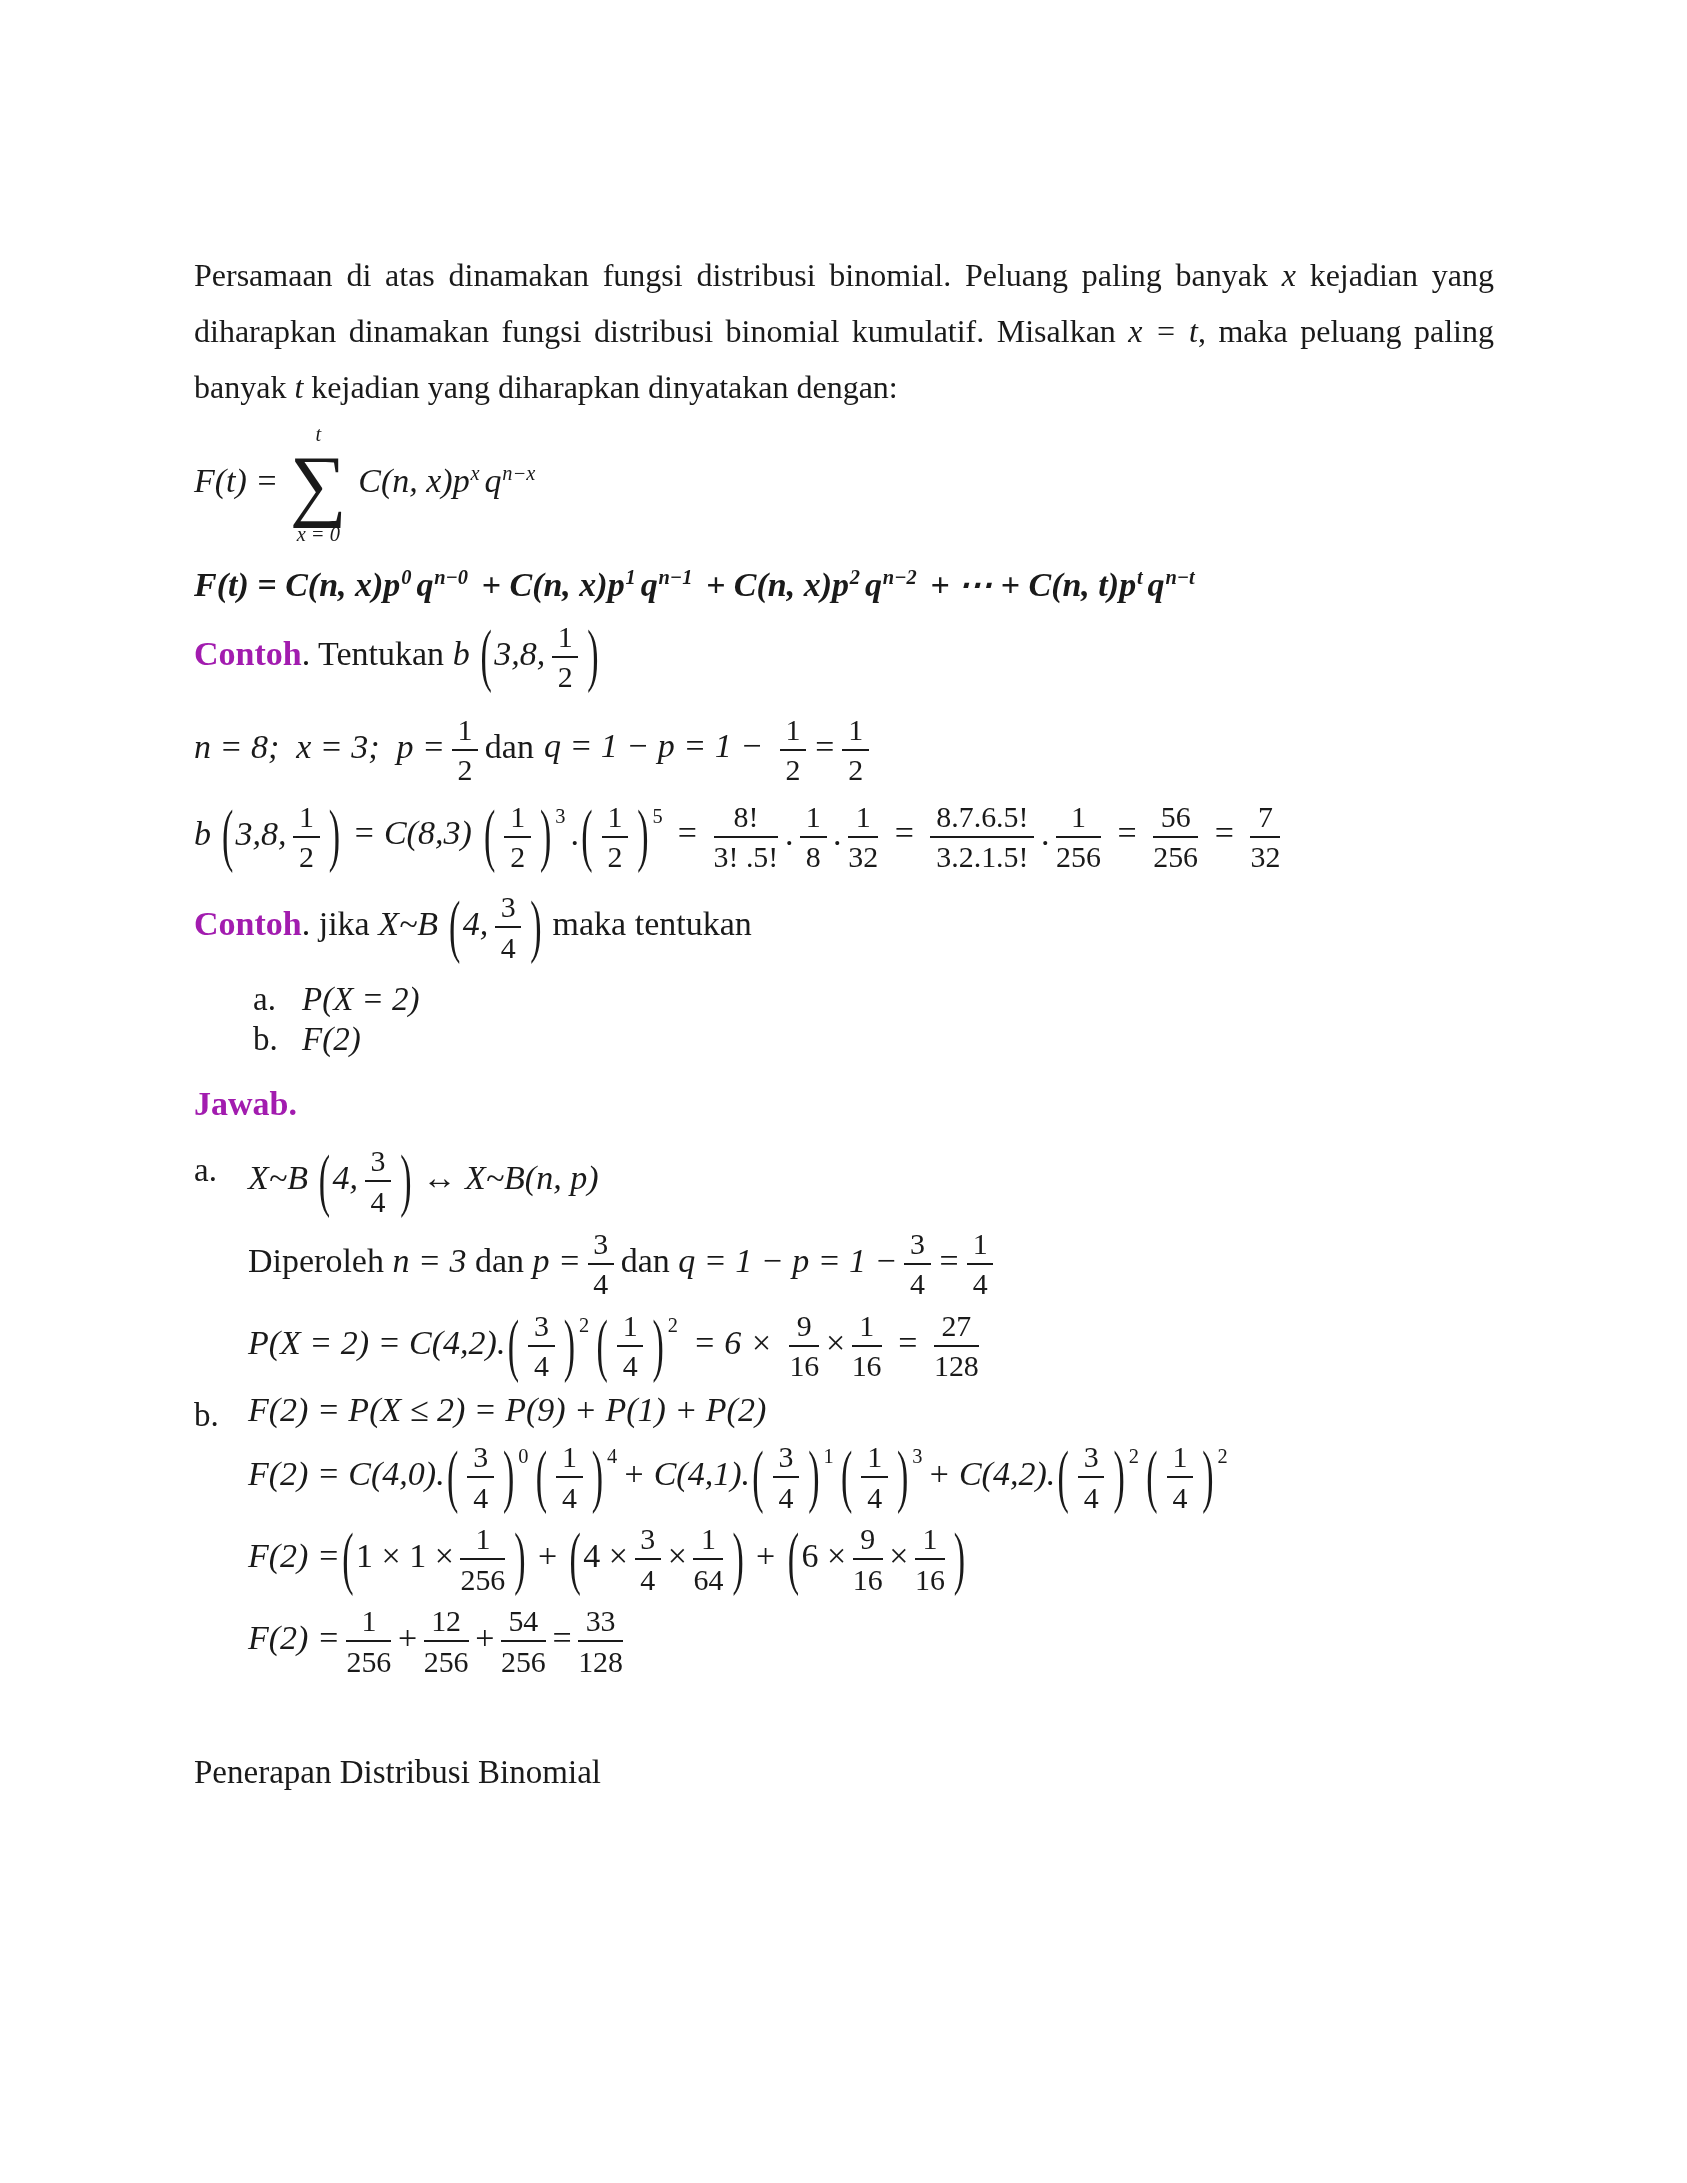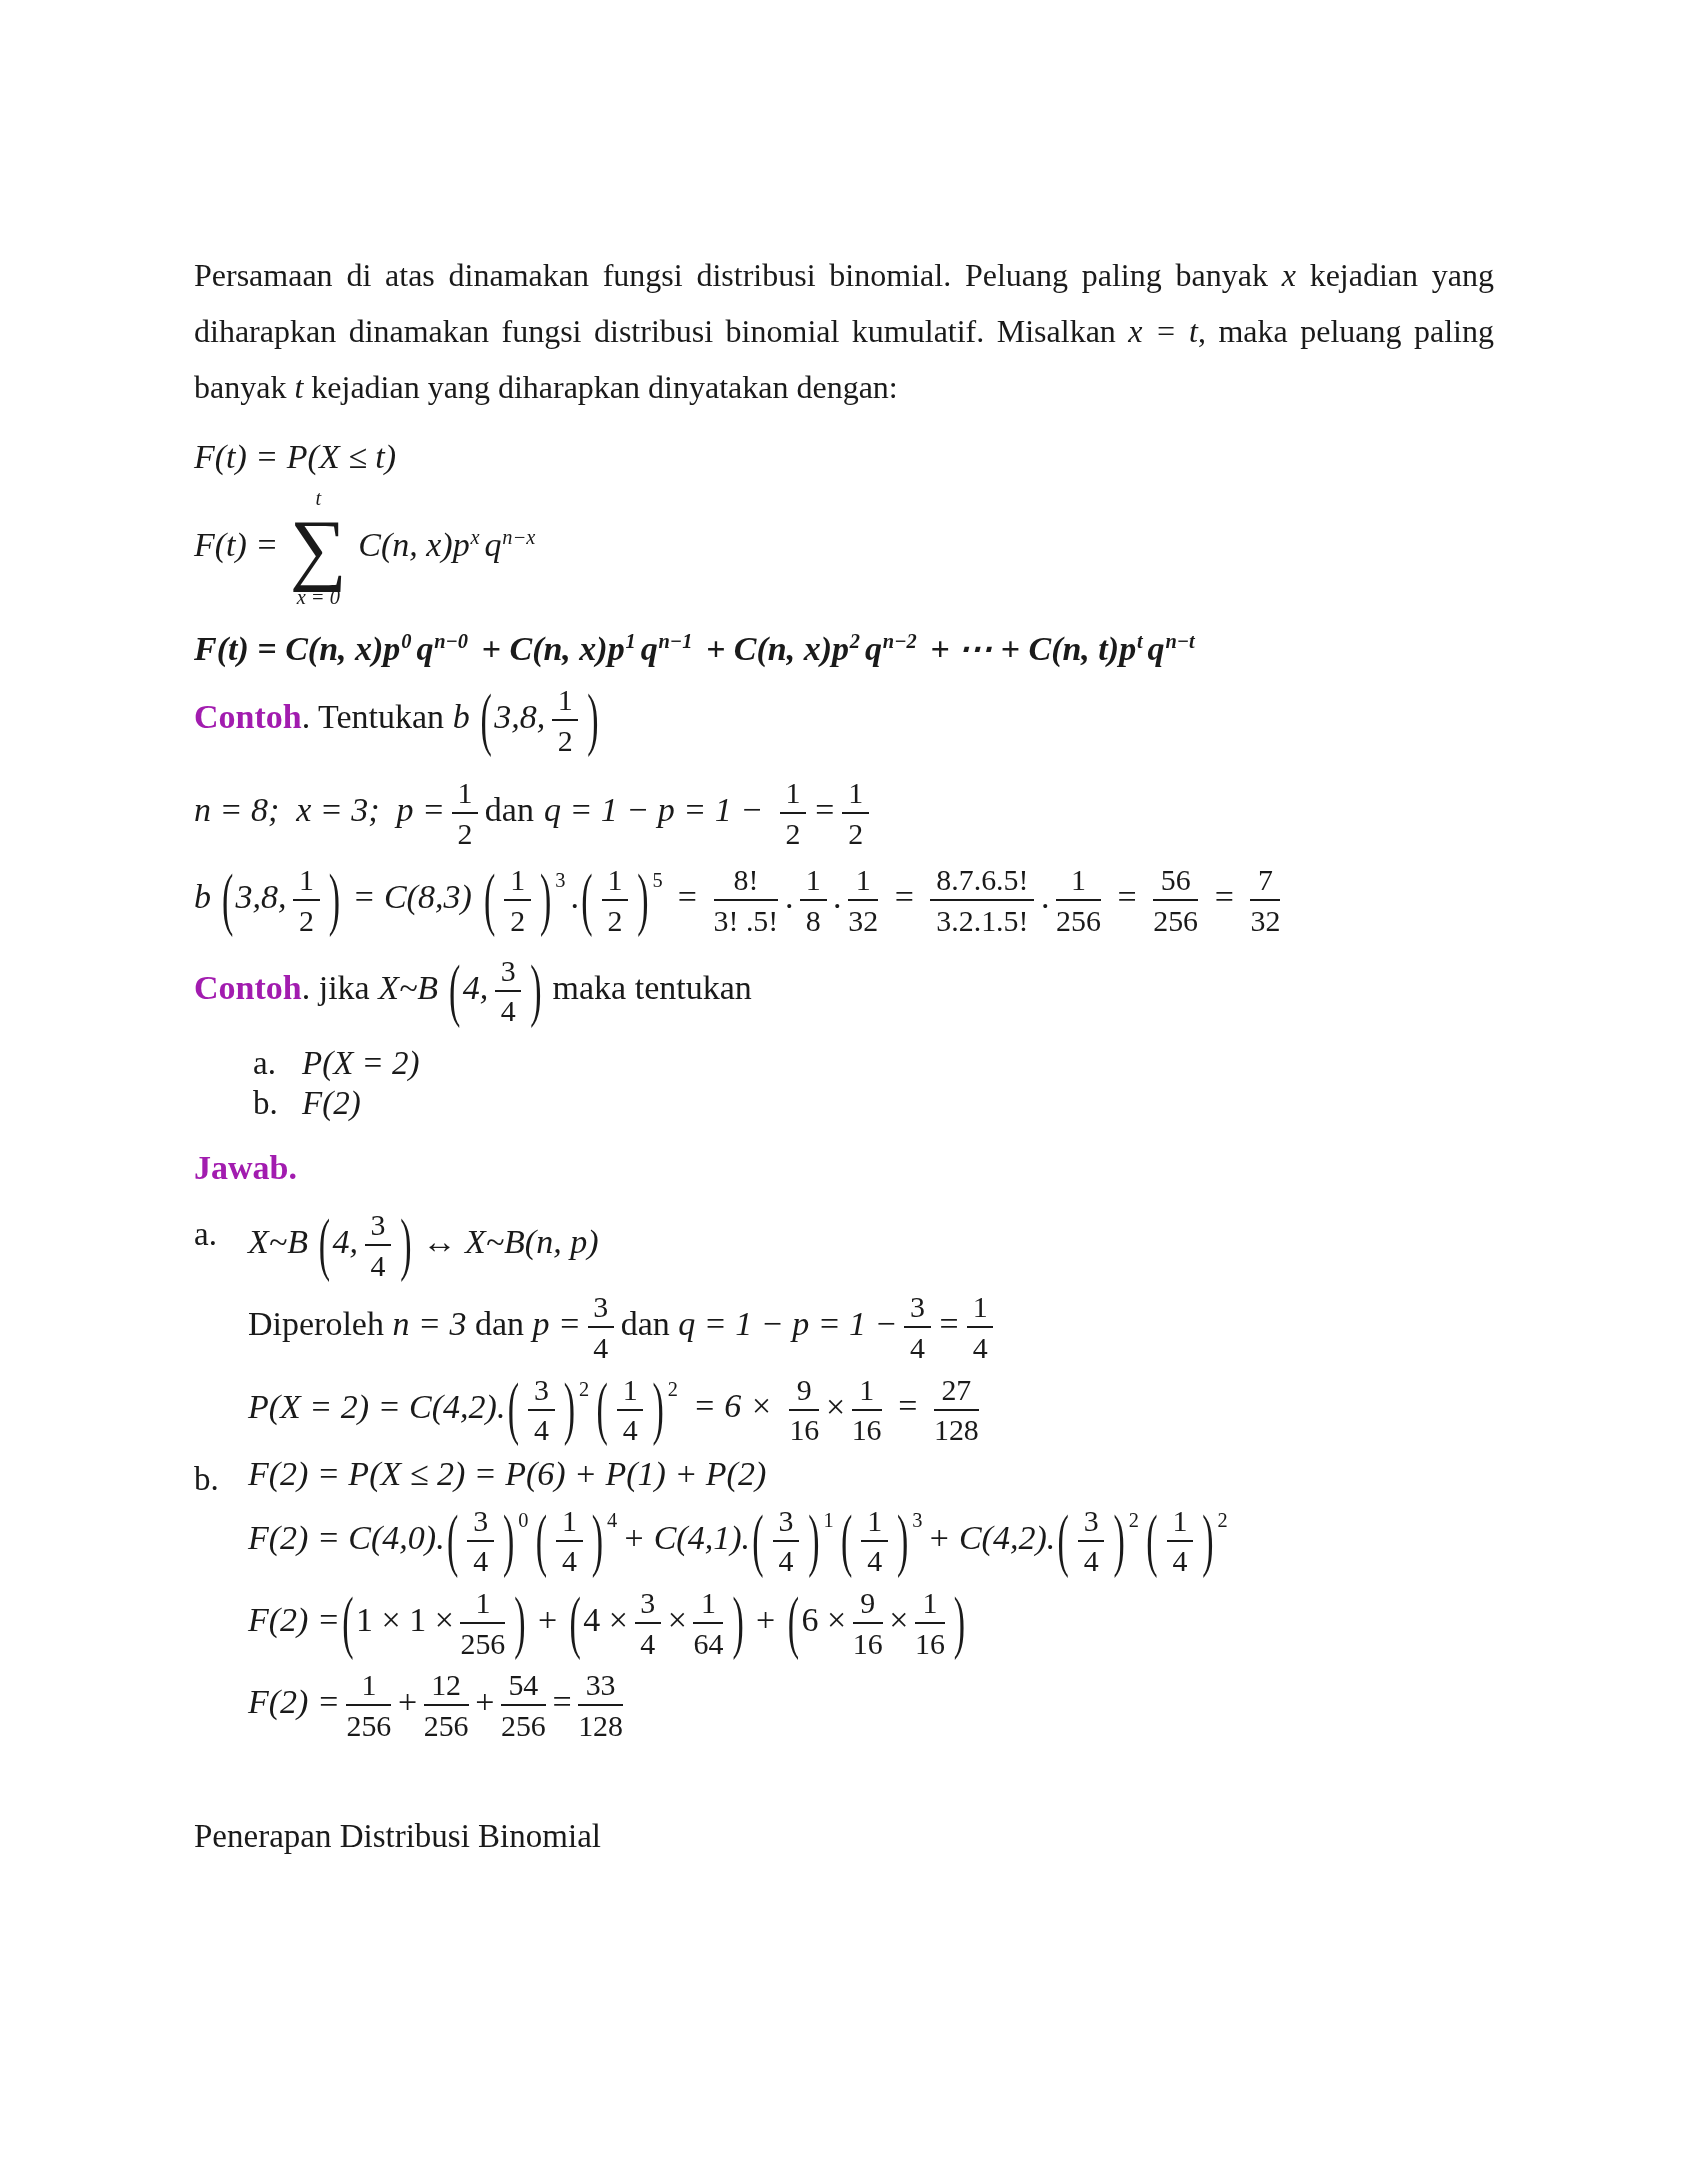--- a/index.html
+++ b/index.html
@@ -55,23 +55,20 @@
   .mt-j2{margin-top:26px;} .mt-seca{margin-top:21.4px;} .mt-in{margin-top:8.2px;}
   .mt-secb{margin-top:6.6px;} .mt-hdr{margin-top:76px;} .mt-p2{margin-top:33px;}
 </style>
 </head>
 <body>
 
 <div class="page">
 
   <p class="para"><span>Persamaan di atas dinamakan fungsi distribusi binomial. Peluang paling banyak </span><i>x</i><span> kejadian yang diharapkan dinamakan fungsi distribusi binomial kumulatif. Misalkan </span><i>x = t</i><span>, maka peluang paling banyak </span><i>t</i><span> kejadian yang diharapkan dinyatakan dengan:</span></p>
 
-  <div class="fline mt-f1">
-    <span class="mi">F(t) = P(X ≤ t)</span>
-  </div>
 
   <div class="fline mt-f2">
     <span class="mi">F(t) =</span><span class="sum"><span class="lim">t</span><span class="sig">∑</span><span class="lim">x = 0</span></span><span class="mi">C(n, x)p</span><sup class="s mi">x</sup><span class="mi">q</span><sup class="s mi">n−x</sup>
   </div>
 
   <div class="fline mt-f3">
     <span class="mi">F(t) = C(n, x)p</span><sup class="s mi">0</sup><span class="mi">q</span><sup class="s mi">n−0</sup><span class="mi"> + C(n, x)p</span><sup class="s mi">1</sup><span class="mi">q</span><sup class="s mi">n−1</sup><span class="mi"> + C(n, x)p</span><sup class="s mi">2</sup><span class="mi">q</span><sup class="s mi">n−2</sup><span class="mi"> + ⋯ + C(n, t)p</span><sup class="s mi">t</sup><span class="mi">q</span><sup class="s mi">n−t</sup>
   </div>
 
   <div class="fline mt-ex1">
@@ -116,21 +113,21 @@
       <div class="fline mt-in">
         <span class="mi">P(X = 2) = C(4,2).</span><span class="bp">(</span><span class="frac"><span class="num">3</span><span class="den">4</span></span><span class="bp">)</span><span class="psup">2</span><span class="bp">(</span><span class="frac"><span class="num">1</span><span class="den">4</span></span><span class="bp">)</span><span class="psup">2</span><span class="mi op">= 6 ×</span><span class="frac"><span class="num">9</span><span class="den">16</span></span><span class="mu">×</span><span class="frac"><span class="num">1</span><span class="den">16</span></span><span class="mu op">=</span><span class="frac"><span class="num">27</span><span class="den">128</span></span>
       </div>
     </div>
   </div>
 
   <div class="sec mt-secb">
     <span class="smark mu">b.</span>
     <div class="scontent">
       <div class="fline">
-        <span class="mi">F(2) = P(X ≤ 2) = P(6) + P(1) + P(2)</span>
+        <span class="mi">F(2) = P(X ≤ 2) = P(9) + P(1) + P(2)</span>
       </div>
       <div class="fline mt-in">
         <span class="mi">F(2) = C(4,0).</span><span class="bp">(</span><span class="frac"><span class="num">3</span><span class="den">4</span></span><span class="bp">)</span><span class="psup">0</span><span class="bp">(</span><span class="frac"><span class="num">1</span><span class="den">4</span></span><span class="bp">)</span><span class="psup">4</span><span class="mi">+ C(4,1).</span><span class="bp">(</span><span class="frac"><span class="num">3</span><span class="den">4</span></span><span class="bp">)</span><span class="psup">1</span><span class="bp">(</span><span class="frac"><span class="num">1</span><span class="den">4</span></span><span class="bp">)</span><span class="psup">3</span><span class="mi">+ C(4,2).</span><span class="bp">(</span><span class="frac"><span class="num">3</span><span class="den">4</span></span><span class="bp">)</span><span class="psup">2</span><span class="bp">(</span><span class="frac"><span class="num">1</span><span class="den">4</span></span><span class="bp">)</span><span class="psup">2</span>
       </div>
       <div class="fline mt-in">
         <span class="mi">F(2) =</span><span class="bp">(</span><span class="mu">1 × 1 ×</span><span class="frac"><span class="num">1</span><span class="den">256</span></span><span class="bp">)</span><span class="mu op">+</span><span class="bp">(</span><span class="mu">4 ×</span><span class="frac"><span class="num">3</span><span class="den">4</span></span><span class="mu">×</span><span class="frac"><span class="num">1</span><span class="den">64</span></span><span class="bp">)</span><span class="mu op">+</span><span class="bp">(</span><span class="mu">6 ×</span><span class="frac"><span class="num">9</span><span class="den">16</span></span><span class="mu">×</span><span class="frac"><span class="num">1</span><span class="den">16</span></span><span class="bp">)</span>
       </div>
       <div class="fline mt-in">
         <span class="mi">F(2) =</span><span class="frac"><span class="num">1</span><span class="den">256</span></span><span class="mu">+</span><span class="frac"><span class="num">12</span><span class="den">256</span></span><span class="mu">+</span><span class="frac"><span class="num">54</span><span class="den">256</span></span><span class="mu">=</span><span class="frac"><span class="num">33</span><span class="den">128</span></span>
       </div>

